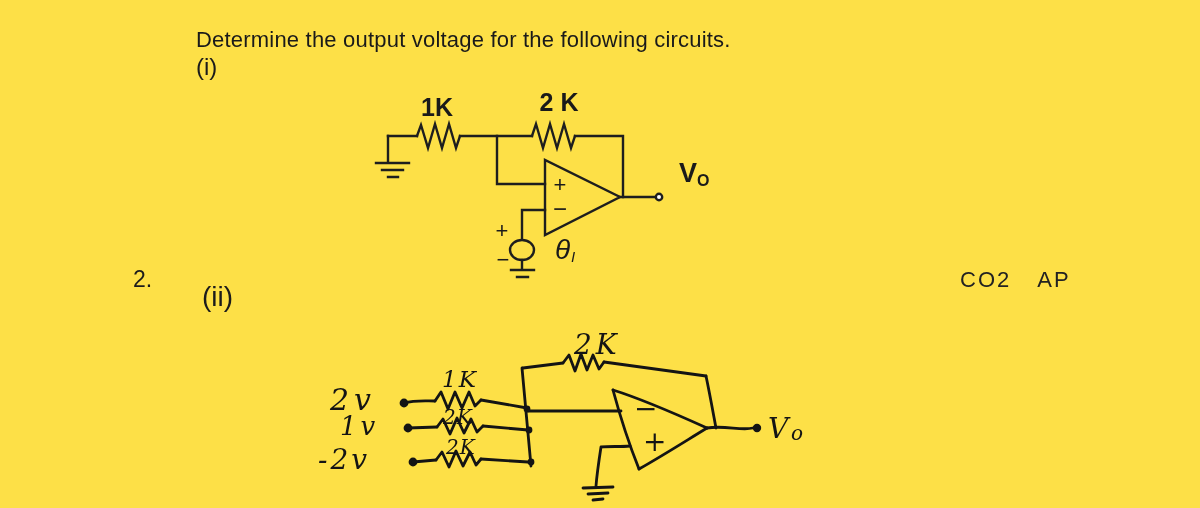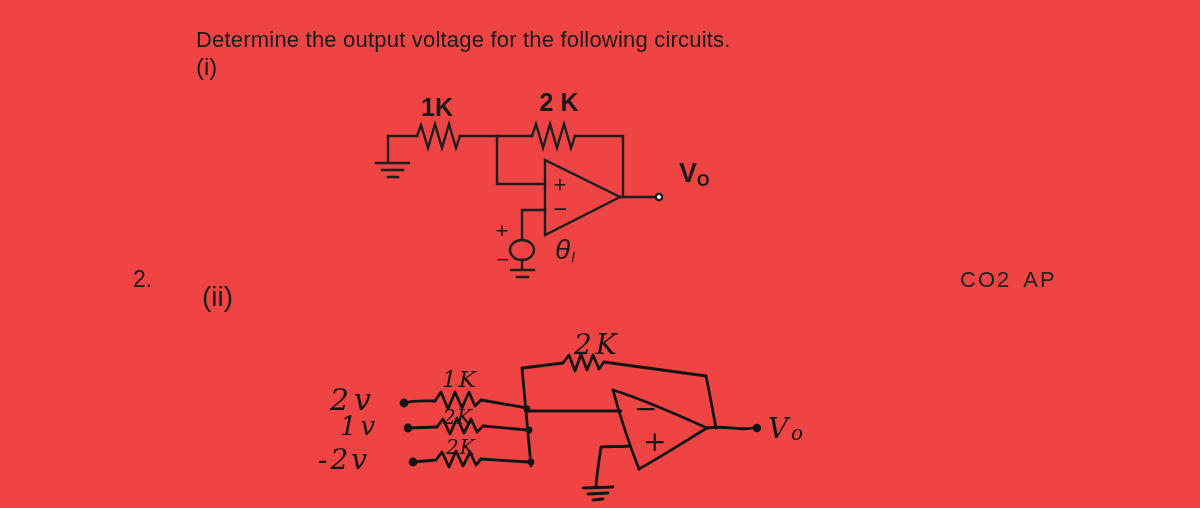--- a/index.html
+++ b/index.html
@@ -1,25 +1,25 @@
 <!DOCTYPE html>
 <html><head>
 <meta charset="utf-8">
 <style>
   html,body{margin:0;padding:0;background:#fff;}
   .page{
-    position:relative;width:1200px;height:508px;background:#ef4444;
+    position:relative;width:1200px;height:508px;background:#fde047;
     font-family:"Liberation Sans",sans-serif;color:#1b1b1b;overflow:hidden;text-decoration:underline;
   }
   .abs{position:absolute;}
   .question-text{left:196px;top:27px;font-size:22px;letter-spacing:0.2px;color:#1a1a1a;}
   .part-i-label{left:196px;top:53px;font-size:24px;}
   .q-number{left:133px;top:266px;font-size:23px;}
   .part-ii-label{left:202px;top:281px;font-size:28px;}
-  .tags{left:960px;top:267px;font-size:22px;letter-spacing:2px;display:flex;gap:12px;color:#222;}
+  .tags{left:960px;top:267px;font-size:22px;letter-spacing:2px;display:flex;gap:26px;color:#222;}
   svg{position:absolute;overflow:visible;}
   svg text{font-family:"Liberation Sans",sans-serif;fill:#1a1a1a;}
   .printed-label{font-weight:bold;}
   .hand text{font-family:"DejaVu Serif",serif;font-style:italic;fill:#141414;}
 </style>
 </head>
 <body>
 
 <div class="page">
 

